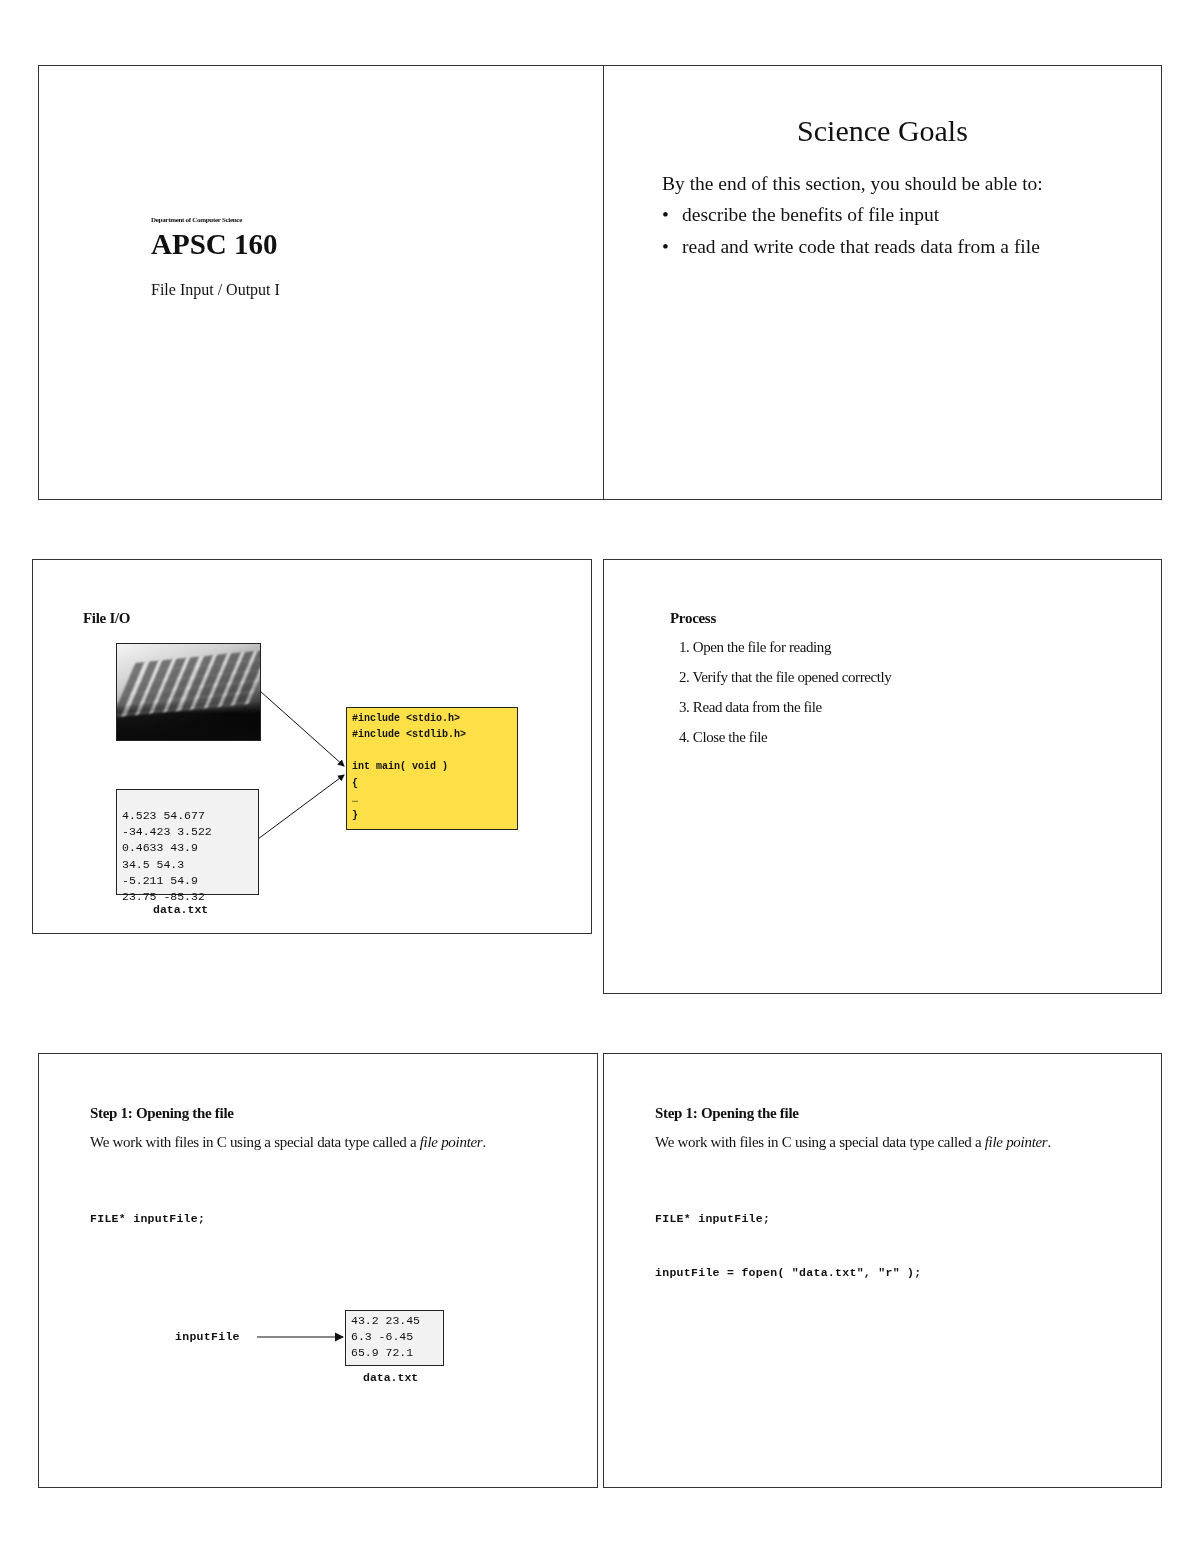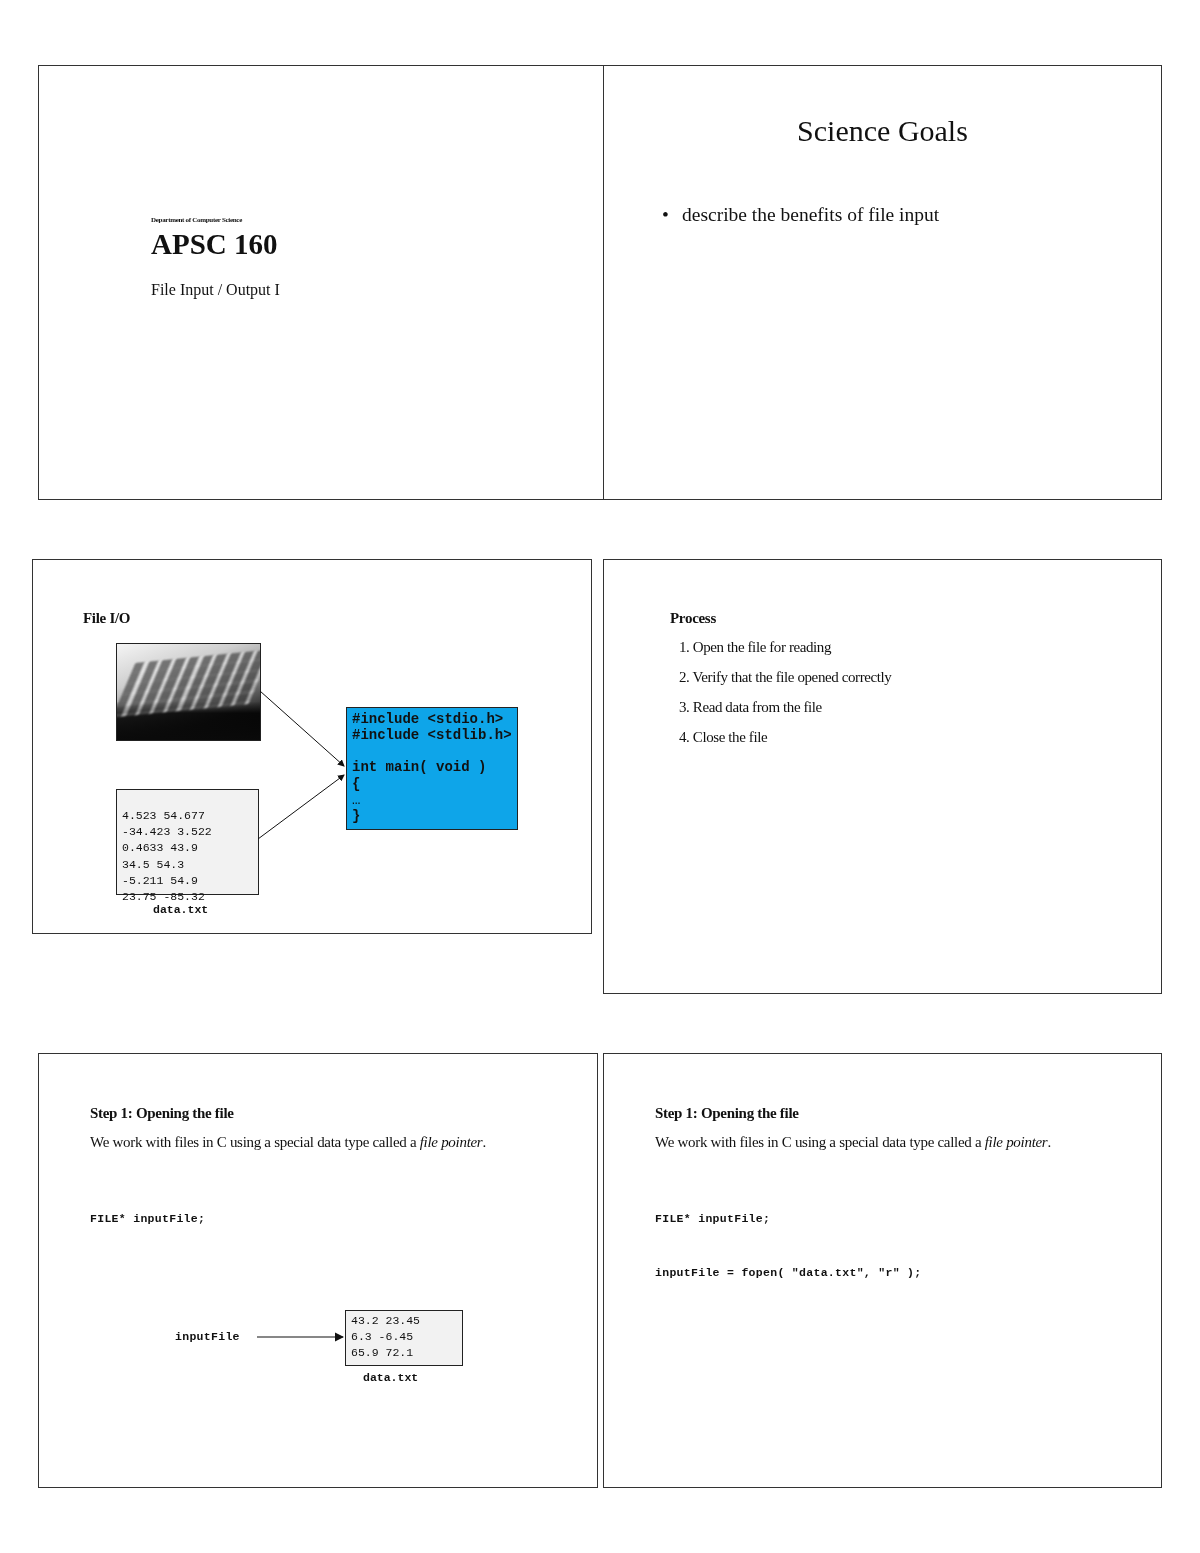--- a/index.html
+++ b/index.html
@@ -27,21 +27,21 @@
       linear-gradient(160deg, #f5f5f5 0%, #cfcfcf 30%, #8a8a8a 55%, #3a3a3a 75%, #111 100%);
   }
   .kbd-keys { position: absolute; left: 10px; top: 12px; width: 130px; height: 55px; transform: skewX(-28deg) rotate(-6deg);
     background:
       repeating-linear-gradient(90deg, rgba(60,60,60,0.75) 0 9px, rgba(230,230,230,0.6) 9px 13px),
       repeating-linear-gradient(0deg, rgba(240,240,240,0.5) 0 3px, rgba(0,0,0,0) 3px 11px);
     filter: blur(1px); opacity: 0.85;
   }
   .box { position: absolute; border: 1.5px solid #222; box-sizing: border-box; }
   .data-box { background: #f2f2f2; font-size: 11.5px; line-height: 16.2px; padding: 18px 5px; }
-  .code-box { background: #0ea5e9; font-size: 14px; line-height: 16.2px; padding: 3px 5px; }
+  .code-box { background: #fde047; font-size: 10px; line-height: 16.2px; padding: 3px 5px; }
   .caption { font-size: 11.5px; }
 
   
   .proc-item { font-size: 15px; letter-spacing: -0.4px; }
 
   
   .body-text { font-size: 15px; letter-spacing: -0.3px; line-height: 20px; white-space: normal; }
   .code-line { font-size: 11.5px; font-weight: bold; letter-spacing: 0.3px; }
   svg.overlay { position: absolute; left: 0; top: 0; overflow: visible; pointer-events: none; }
 </style>
@@ -49,22 +49,26 @@
 <body>
 
 <div class="slide" style="left:38px; top:65px; width:616px; height:435px;">
   <div class="abs dept" style="left:112px; top:150px;">Department of Computer Science</div>
   <div class="abs course" style="left:112px; top:162px;">APSC 160</div>
   <div class="abs subtitle" style="left:112px; top:215px;">File Input / Output I</div>
 </div>
 
 <div class="slide" style="left:603px; top:65px; width:559px; height:435px;">
   <div class="abs lg-title" style="top:48px;">Science Goals</div>
+  <div class="abs lg-text" style="left:58px; top:107px;">By the end of this section, you should be able to:</div>
   <div class="abs lg-text" style="left:58px; top:138px;">
     <span class="bullet">•</span><span>describe the benefits of file input</span>
+  </div>
+  <div class="abs lg-text" style="left:58px; top:170px;">
+    <span class="bullet">•</span><span>read and write code that reads data from a file</span>
   </div>
 </div>
 
 <div class="slide" style="left:32px; top:559px; width:560px; height:375px;">
   <div class="abs sec-heading" style="left:50px; top:50px;">File I/O</div>
 
   <div class="kbd-img" style="left:83px; top:83px; width:145px; height:98px;">
     <div class="kbd-keys"></div>
   </div>
 
@@ -116,21 +120,21 @@
 
   <div class="abs mono code-line" style="left:136px; top:276px;">inputFile</div>
   <svg class="overlay" width="560" height="435">
     <defs>
       <marker id="ah2" markerWidth="8" markerHeight="8" refX="7" refY="4" orient="auto">
         <path d="M0,0 L8,4 L0,8 z" fill="#111"></path>
       </marker>
     </defs>
     <line x1="218" y1="283" x2="304" y2="283" stroke="#111" stroke-width="1.2" marker-end="url(#ah2)"></line>
   </svg>
-  <div class="box data-box mono" style="left:306px; top:256px; width:118px; height:56px; padding:2px 5px;">
+  <div class="box data-box mono" style="left:306px; top:256px; width:99px; height:56px; padding:2px 5px;">
     <div>43.2 23.45</div>
     <div>6.3 -6.45</div>
     <div>65.9 72.1</div>
   </div>
   <div class="abs caption mono bold" style="left:324px; top:317px;">data.txt</div>
 </div>
 
 <div class="slide" style="left:603px; top:1053px; width:559px; height:435px;">
   <div class="abs sec-heading" style="left:51px; top:51px;">Step 1: Opening the file</div>
   <div class="abs body-text" style="left:51px; top:78px; width:430px;">

